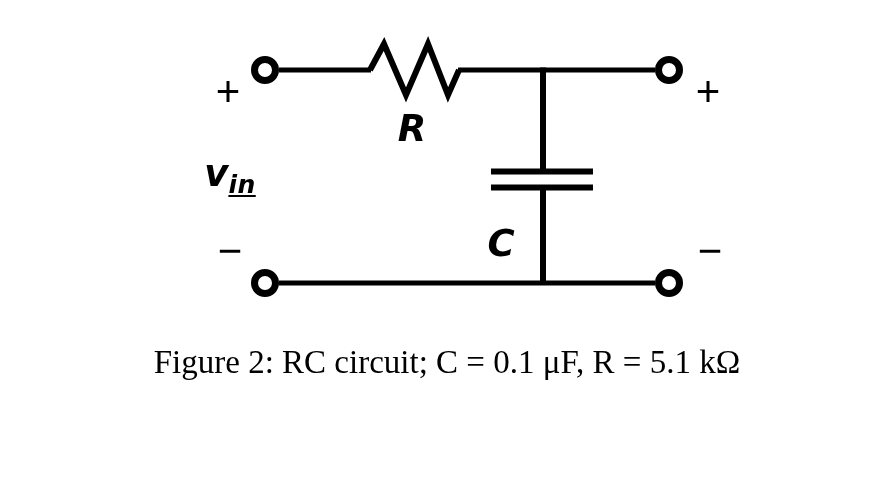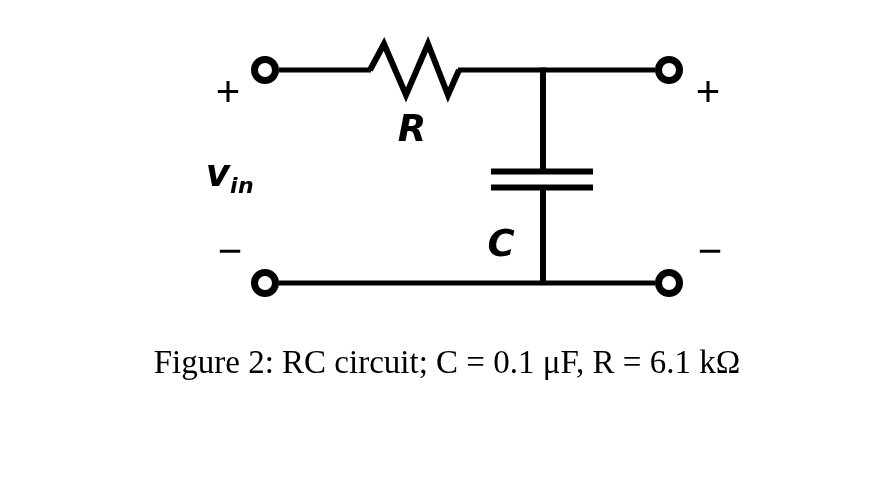--- a/index.html
+++ b/index.html
@@ -33,23 +33,24 @@
     font-weight: 400;
     font-size: 42px;
   }
   .port, .comp {
     font-family: "DejaVu Sans", sans-serif;
     font-style: italic;
     font-weight: 700;
     font-size: 37px;
   }
   .port .sub {
-    font-size: 22px;
+    font-size: 25px;
     vertical-align: -7px;
     letter-spacing: 0.5px;
+    text-decoration: underline;
   }
   .caption {
     position: absolute;
     left: 447px;
     top: 362px;
     transform: translate(-50%, -50%);
     font-family: "Liberation Serif", serif;
     font-size: 33px;
     color: #000000;
     white-space: nowrap;
@@ -83,15 +84,15 @@
   <div class="lbl sign" style="left:230px; top:251px;">−</div>
   <div class="lbl sign" style="left:710px; top:251px;">−</div>
 
   <div class="lbl port" style="left:230px; top:176px;">
     <span>v</span><span class="sub">in</span>
   </div>
 
   <div class="lbl comp" style="left:412px; top:128px;">R</div>
   <div class="lbl comp" style="left:501px; top:243px;">C</div>
 
-  <div class="caption">Figure 2: RC circuit; C = 0.1 μF, R = 6.1 kΩ</div>
+  <div class="caption">Figure 2: RC circuit; C = 0.1 μF, R = 5.1 kΩ</div>
 
 </div>
 
 </body></html>

